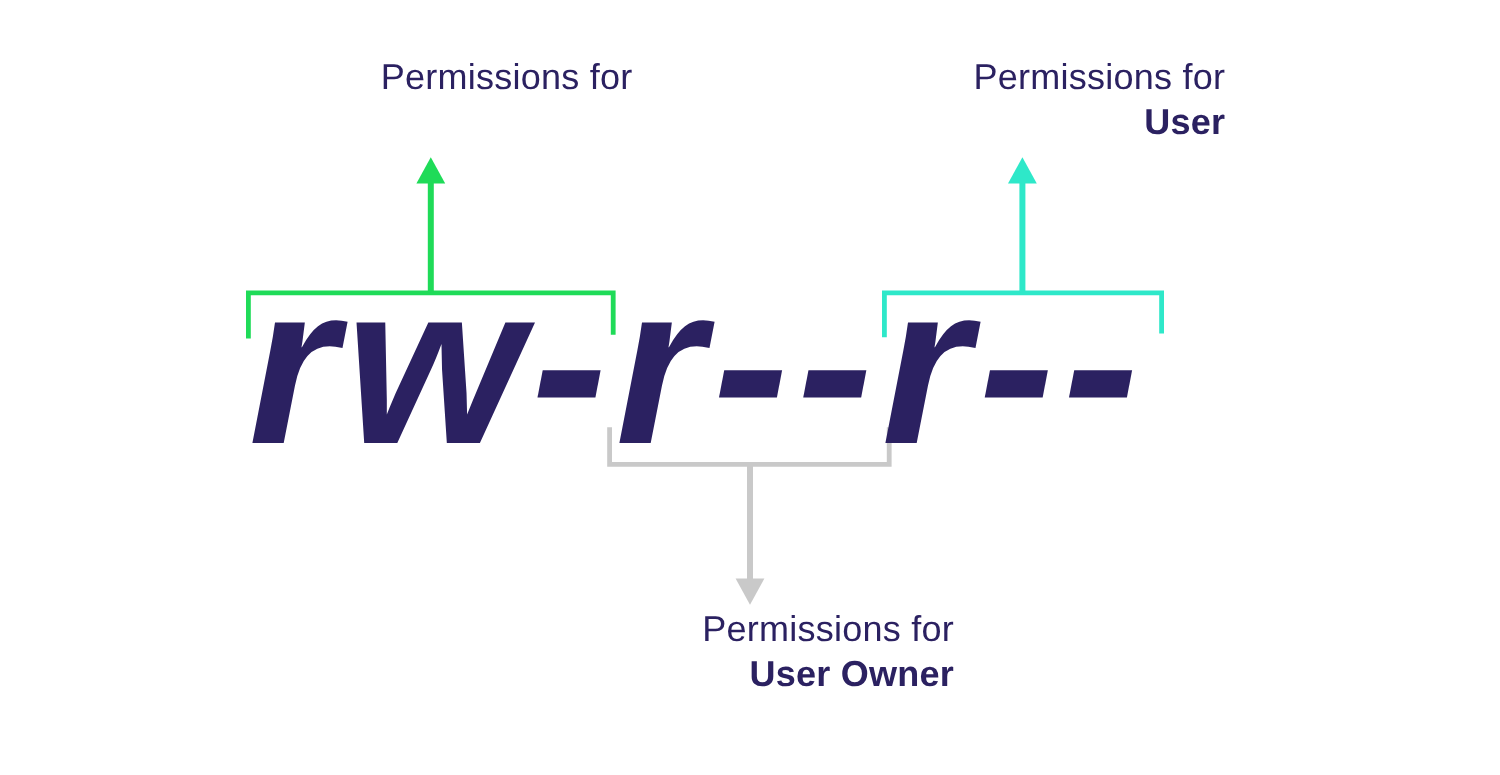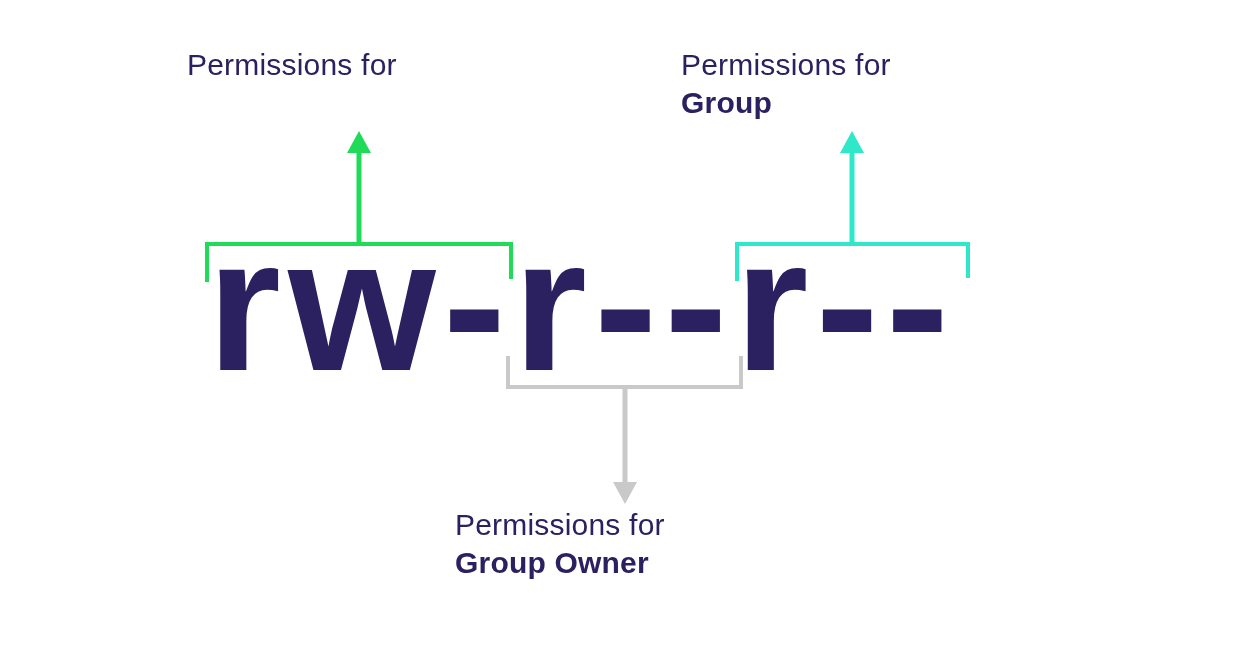--- a/index.html
+++ b/index.html
@@ -36,41 +36,42 @@
   }
   .bracket.green, .arrow-line.green{ stroke:var(--green); }
   .bracket.teal,  .arrow-line.teal { stroke:var(--teal);  }
   .bracket.gray,  .arrow-line.gray { stroke:var(--gray);  }
   .arrow-head.green{ fill:var(--green); }
   .arrow-head.teal { fill:var(--teal);  }
   .arrow-head.gray { fill:var(--gray);  }
   .label{
     position:absolute;
     width:340px;
-    text-align:left;
+    text-align:right;
     color:var(--navy);
     font-size:30px;
     line-height:38px;
     white-space:nowrap;
   }
   .label .line1{ font-weight:400; letter-spacing:0.2px; }
   .label .line2{ font-weight:700; letter-spacing:0.2px; }
   .label-user-owner { left:187px; top:46px;  }
   .label-other      { left:681px; top:46px;  }
   .label-group-owner{ left:455px; top:506px; }
   .perm-string{
     position:absolute;
     left:207px;
     top:209px;
     font-size:190px;
     line-height:190px;
     font-weight:700;
     letter-spacing:7px;
     color:var(--navy);
     white-space:nowrap;
+    font-style:italic;
   }
 </style>
 </head>
 <body>
 
 <div class="canvas">
 
   <svg class="annotation-svg" viewBox="0 0 1250 646" xmlns="http://www.w3.org/2000/svg">
 
     <path class="bracket green" d="M207 282 L207 244 L511 244 L511 279"></path>
@@ -85,23 +86,23 @@
     <line class="arrow-line gray" x1="625" y1="387" x2="625" y2="485"></line>
     <polygon class="arrow-head gray" points="625,504 613,482 637,482"></polygon>
   </svg>
 
   <div class="label label-user-owner">
     <div class="line1">Permissions for</div>
   </div>
 
   <div class="label label-other">
     <div class="line1">Permissions for</div>
-    <div class="line2">Group</div>
+    <div class="line2">User</div>
   </div>
 
   <div class="label label-group-owner">
     <div class="line1">Permissions for</div>
-    <div class="line2">Group Owner</div>
+    <div class="line2">User Owner</div>
   </div>
 
   <div class="perm-string"><span>rw-</span><span>r--</span><span>r--</span></div>
 
 </div>
 
 </body></html>

